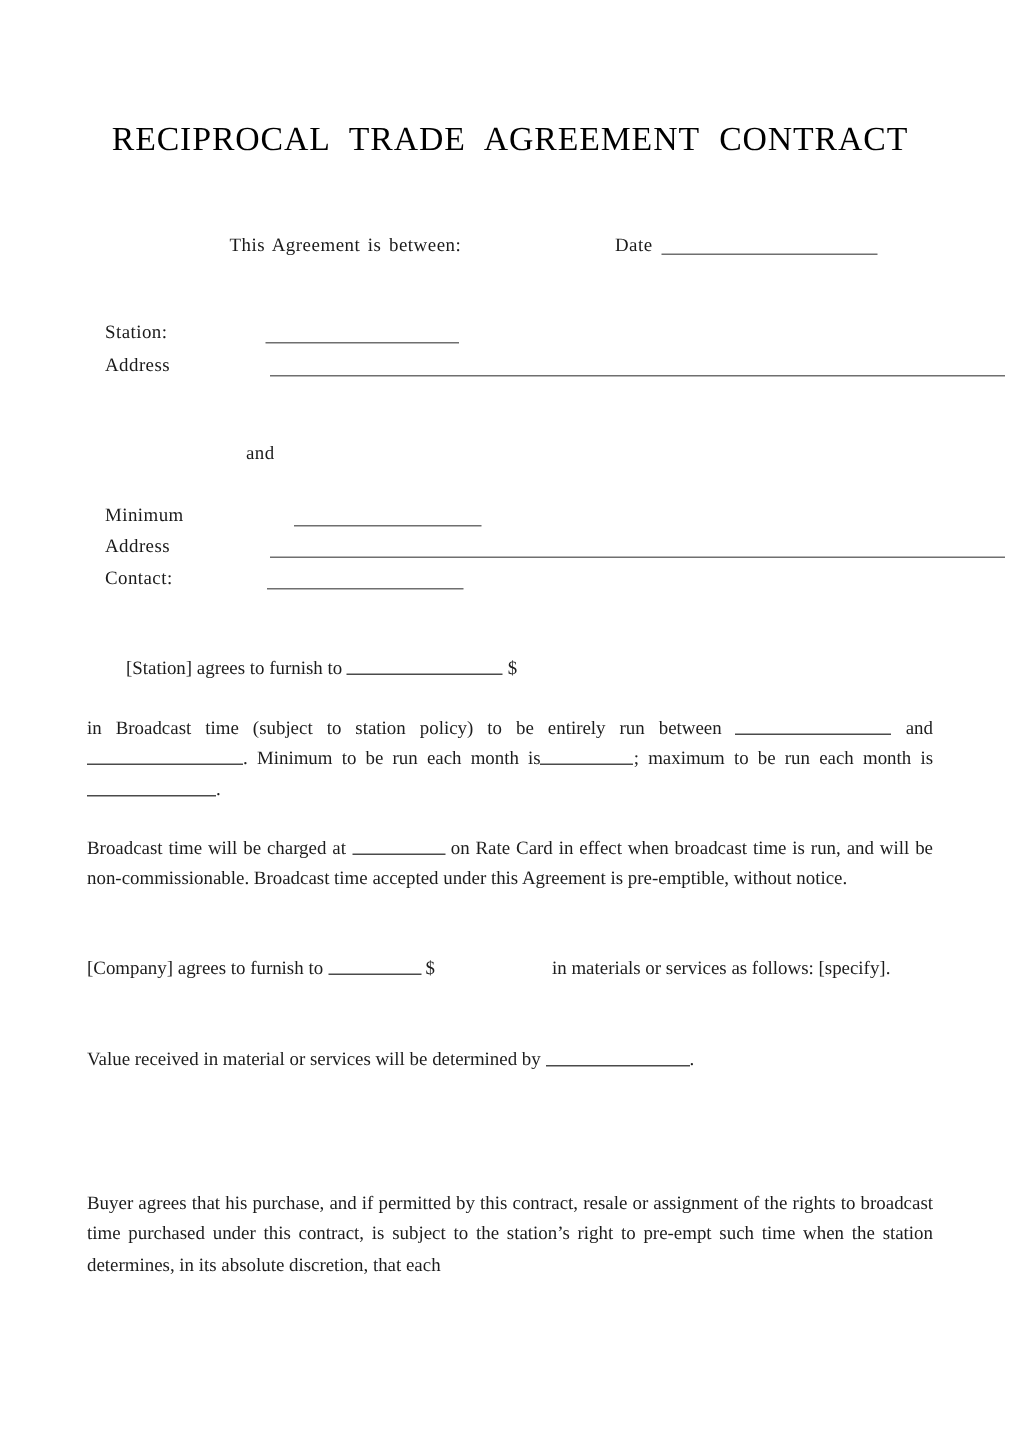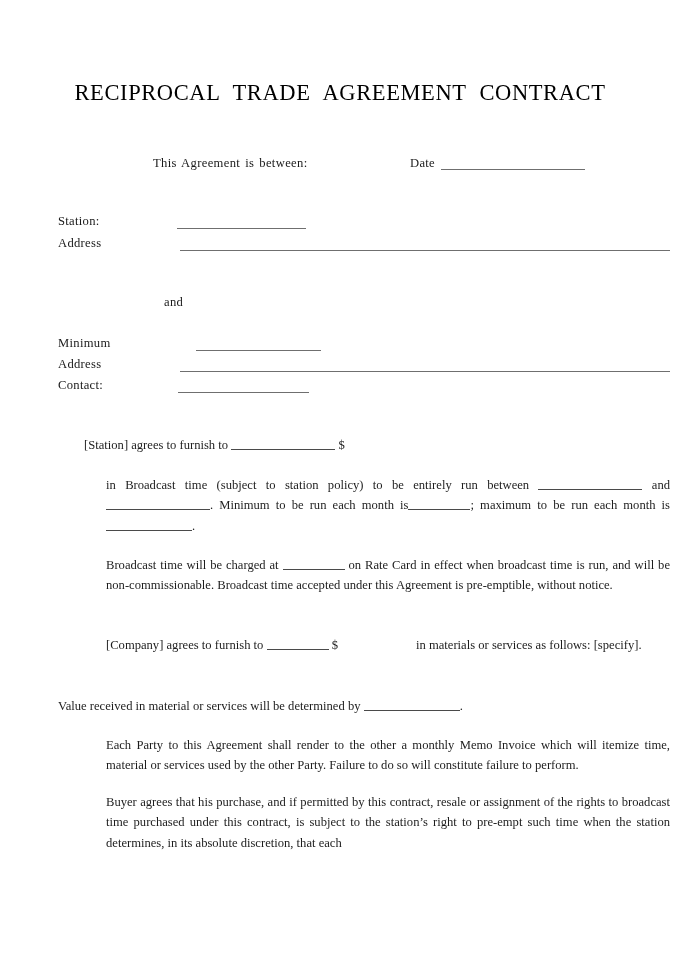--- a/index.html
+++ b/index.html
@@ -42,21 +42,21 @@
 
   
   .body-block {
     position: absolute;
     left: 58px;
     width: 564px;
     font-size: 12.6px;
     line-height: 20.4px;
     color: #1d1d1d;
   }
-  .just { text-align: justify; text-align-last: left; margin-left: 48px; }
+  .just { text-align: justify; text-align-last: left; }
 
   
   .intro-row {
     position: absolute;
     top: 154px;
     left: 58px;
     width: 564px;
     font-size: 12.6px;
     line-height: 18px;
     white-space: nowrap;
@@ -80,21 +80,21 @@
   .field-row {
     position: absolute;
     left: 58px;
     font-size: 12.6px;
     line-height: 17px;
     white-space: nowrap;
     height: 17px;
   }
   .field-label {
     position: absolute;
-    left: 0;
+    left: 12px;
     top: 0;
     letter-spacing: 0.3px;
   }
   .rule {
     position: absolute;
     border-bottom: 1.2px solid #6f6f6f;
     height: 0;
   }
 
   .and-row {
@@ -183,21 +183,18 @@
     <span>Broadcast time will be charged at</span>
     <span class="blank b-sm"></span>
     <span>on Rate Card in effect when broadcast time is run, and will be non-commissionable.  Broadcast time accepted under this Agreement is pre-emptible, without notice.</span>
   </div>
 
   <div class="body-block" style="top:696px;">
     <span>Value received in material or services will be determined by</span>
     <span class="blank b-lg"></span><span>.</span>
   </div>
 
-  <div class="body-block just" style="top:735px;">
-    <span>Each Party to this Agreement shall render to the other a monthly Memo Invoice which will itemize time, material or services used by the other Party.  Failure to do so will constitute failure to perform.</span>
-  </div>
 
   <div class="body-block just" style="top:792px;">
     <span>Buyer agrees that his purchase, and if permitted by this contract, resale or assignment of the rights to broadcast time purchased under this contract, is subject to the station’s right to pre-empt such time when the station determines, in its absolute discretion, that each</span>
   </div>
 
 </div>
 
 </body></html>

